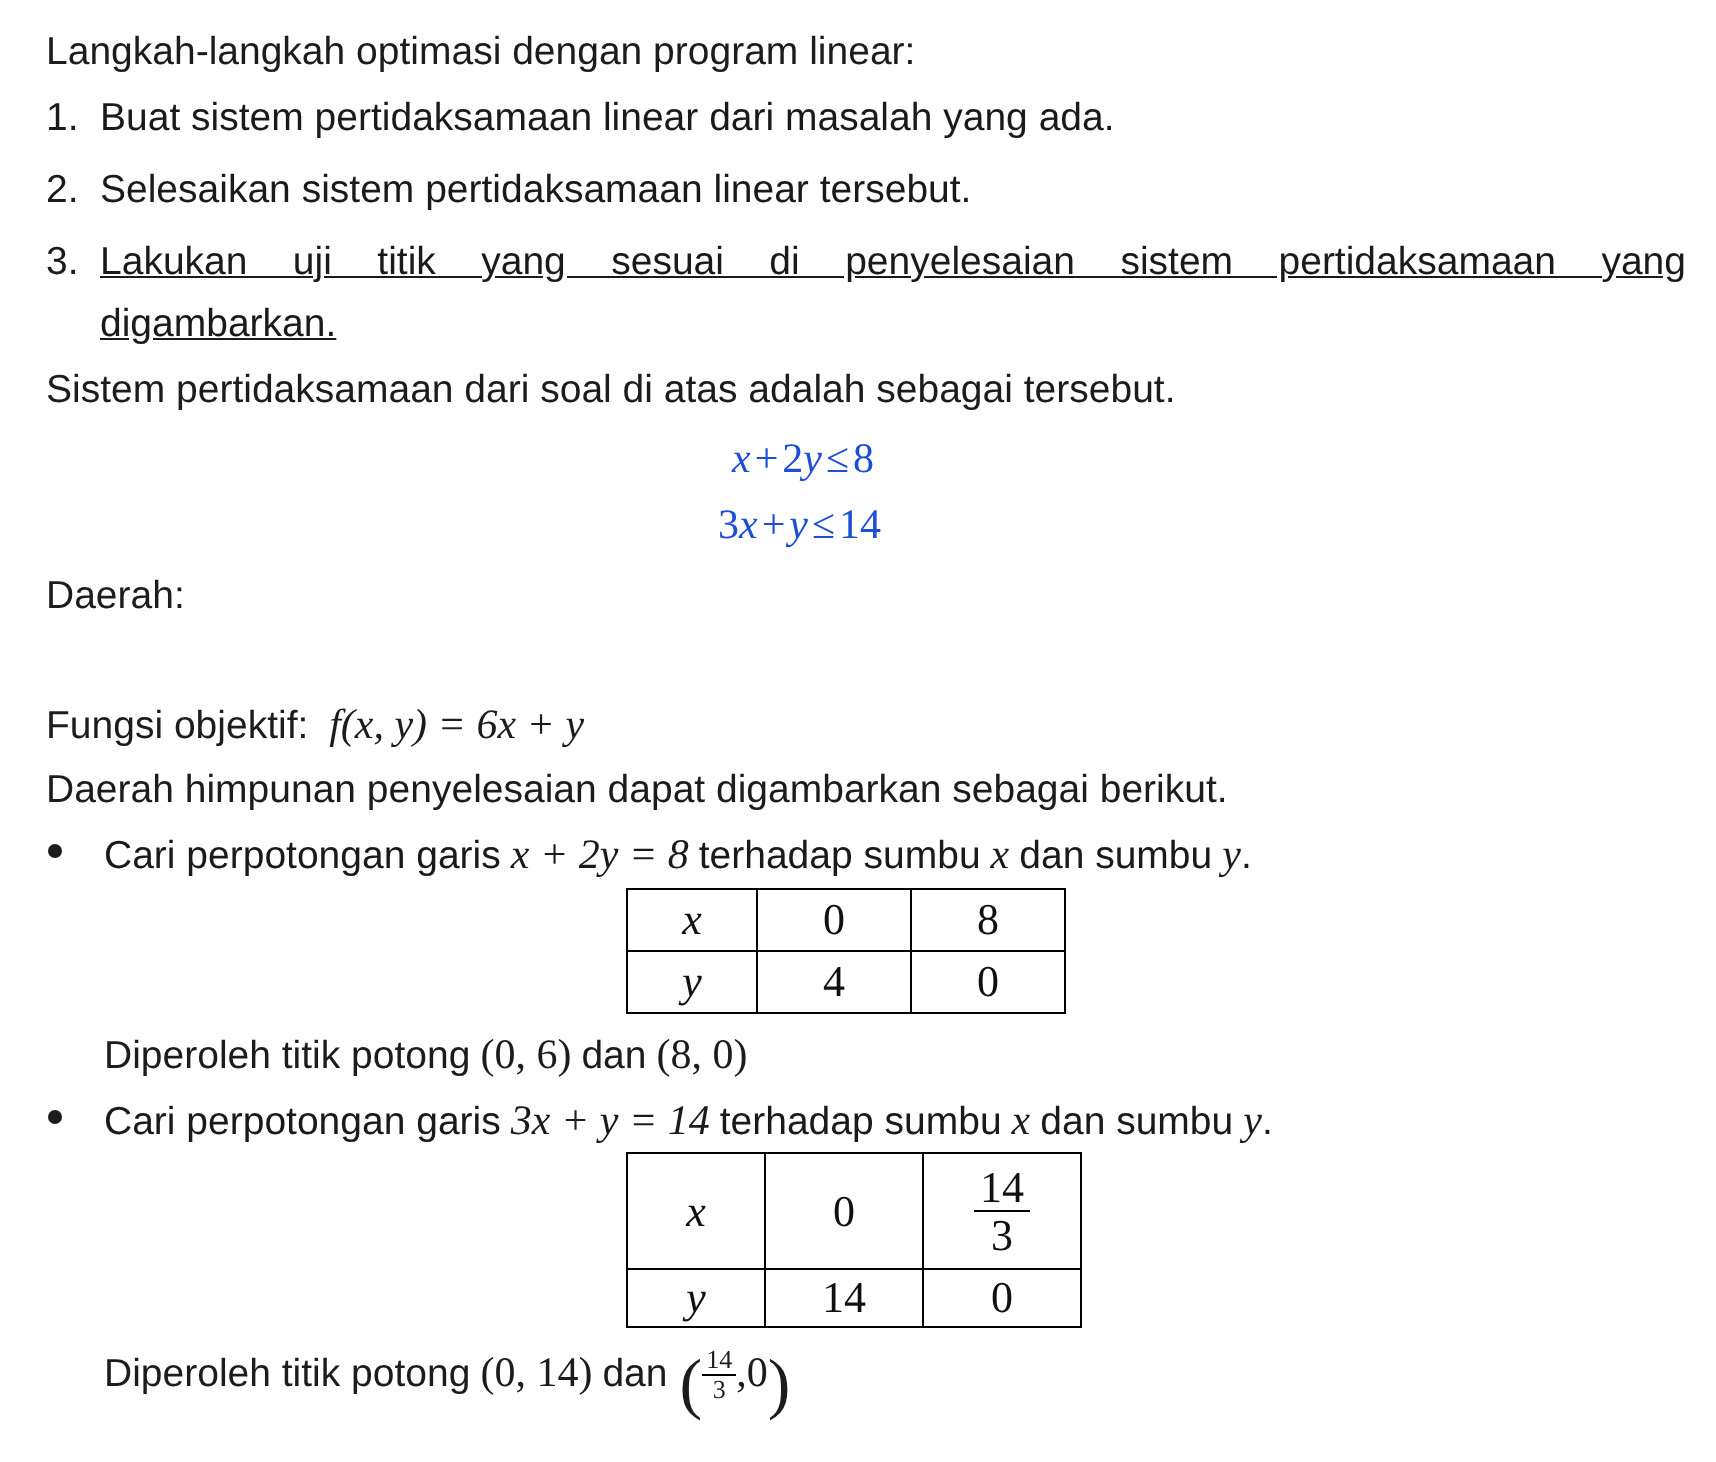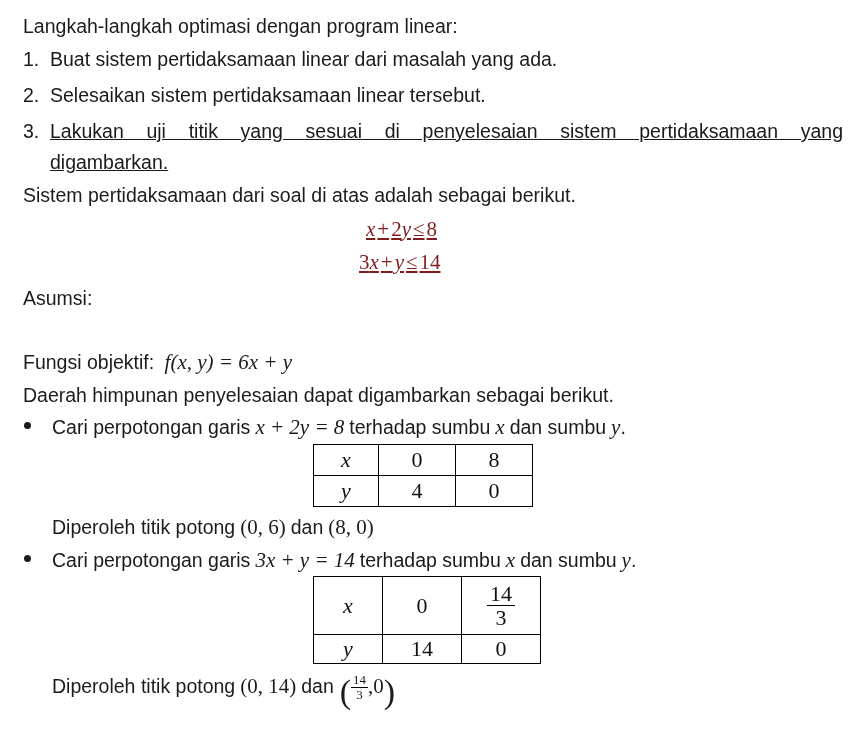--- a/index.html
+++ b/index.html
@@ -46,22 +46,21 @@
     font-family: "Liberation Serif", serif;
     font-style: normal;
     font-size: 21px;
     padding: 0 2px;
   }
   .eq {
     position: absolute;
     font-family: "Liberation Serif", serif;
     font-size: 22px;
     white-space: nowrap;
-    color: #7f1d1d;
-    text-decoration: underline;
+    color: #1d4ed8;
   }
 
   
   .numitem {
     position: absolute;
     font-size: 19.5px;
     line-height: 31px;
   }
   .numitem .num {
     position: absolute;
@@ -174,31 +173,31 @@
   </div>
 
   <div class="numitem justify" style="left:23px; top:116px; width:820px;">
     <span class="num">3.</span>
     <span class="body">
       <span class="jline jl1" style="width:793px;">Lakukan uji titik yang sesuai di penyelesaian sistem pertidaksamaan yang</span>
       <span class="jline">digambarkan.</span>
     </span>
   </div>
 
-  <div class="line" style="left:23px; top:181px;">Sistem pertidaksamaan dari soal di atas adalah sebagai berikut.</div>
+  <div class="line" style="left:23px; top:181px;">Sistem pertidaksamaan dari soal di atas adalah sebagai tersebut.</div>
 
   <div class="eq" style="left:366px; top:216px;">
     <span class="mathv">x</span><span class="mathop">+</span><span class="mathn">2</span><span class="mathv">y</span><span class="mathop">≤</span><span class="mathn">8</span>
   </div>
 
   <div class="eq" style="left:359px; top:249px;">
     <span class="mathn">3</span><span class="mathv">x</span><span class="mathop">+</span><span class="mathv">y</span><span class="mathop">≤</span><span class="mathn">14</span>
   </div>
 
-  <div class="line" style="left:23px; top:284px;">Asumsi:</div>
+  <div class="line" style="left:23px; top:284px;">Daerah:</div>
 
 
   <div class="line" style="left:23px; top:348px;">
     <span>Fungsi objektif:</span>
     <span class="mathv" style="padding-left:5px;">f(x, y) = 6x + y</span>
   </div>
 
   <div class="line" style="left:23px; top:381px;">Daerah himpunan penyelesaian dapat digambarkan sebagai berikut.</div>
 
   <div class="bullet" style="left:24px; top:413px;">

